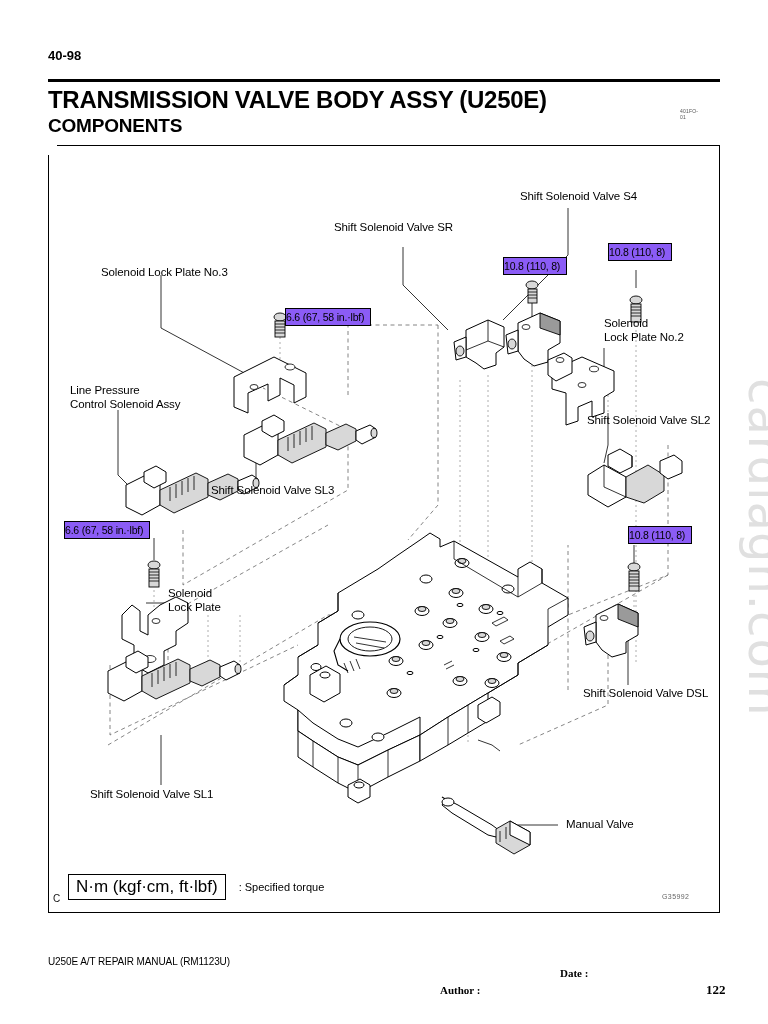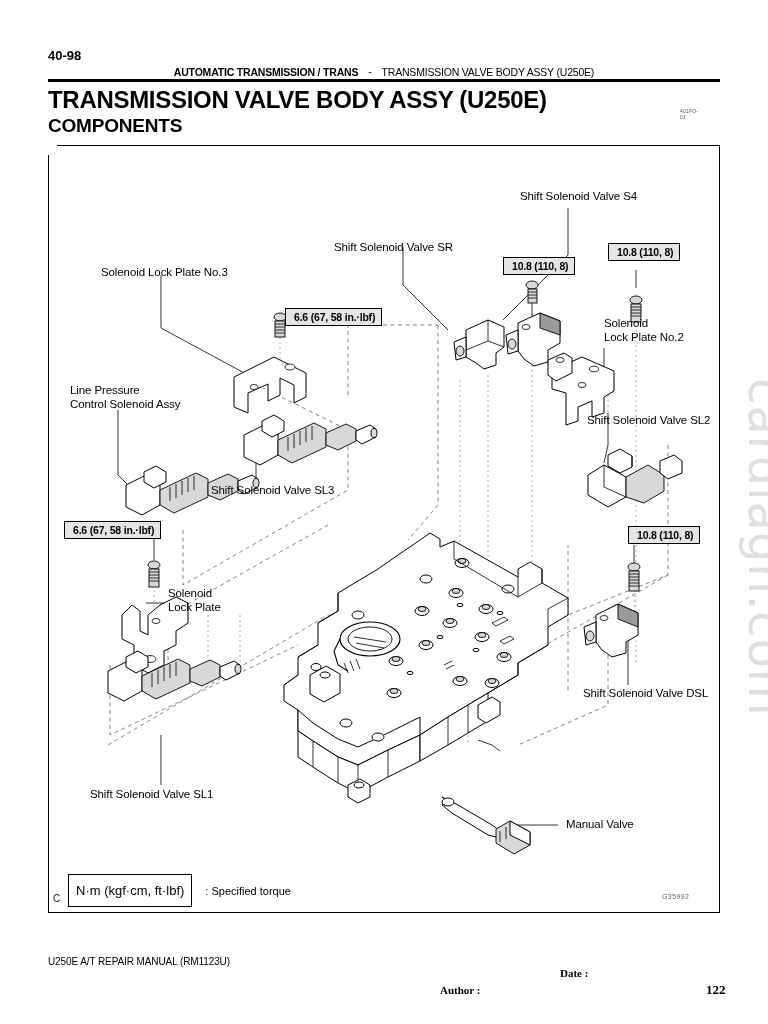--- a/index.html
+++ b/index.html
@@ -149,42 +149,42 @@
     font-size: 11.5px;
     line-height: 14px;
     white-space: pre;
     letter-spacing: -0.1px;
   }
 
   
   .torque {
     position: absolute;
     border: 1.4px solid #000;
-    background: #e5e5e5;
+    background: #8b5cf6;
     font-size: 10.5px;
-    font-weight: bold;
-    padding: 2px 6px 2px 8px;
+    font-weight: normal;
+    padding: 2px 6px 2px 0;
     white-space: nowrap;
     letter-spacing: -0.2px;
     line-height: 12px;
   }
 
   
   .legend {
     position: absolute;
     left: 68px;
     top: 874px;
     display: flex;
     align-items: center;
     font-size: 12px;
   }
   .legend-box {
     border: 1.4px solid #000;
-    padding: 8px 7px;
-    font-size: 13px;
+    padding: 2px 7px;
+    font-size: 17px;
     white-space: nowrap;
   }
   .legend-text {
     margin-left: 13px;
     font-size: 11px;
     white-space: nowrap;
   }
 
   
   .footer-manual {
@@ -235,23 +235,20 @@
   .fillg{ fill:#d8d8d8; stroke:#000; stroke-width:0.9; }
   .filld{ fill:#9a9a9a; stroke:#000; stroke-width:0.9; }
 </style>
 </head>
 <body>
 
 <div class="page">
 
   <div class="page-number">40-98</div>
 
-  <div class="header-row">
-    <span class="header-left">AUTOMATIC TRANSMISSION / TRANS</span><span class="header-sep">-</span><span class="header-right">TRANSMISSION VALVE BODY ASSY (U250E)</span>
-  </div>
   <div class="header-rule"></div>
 
   <div class="title">TRANSMISSION VALVE BODY ASSY (U250E)</div>
   <div class="subtitle">COMPONENTS</div>
   <div class="fig-code">401FO-01</div>
 
   <div class="frame"></div>
   <div class="frame-gap"></div>
 
   <svg class="art" viewBox="0 0 672 768">
@@ -521,21 +518,21 @@
       <path class="fillw" d="M398 654 L410 660 L444 680 L452 686 L448 692 L440 690 L404 668 L394 660 Z"></path>
       <ellipse cx="400" cy="657" rx="6" ry="4" class="fillw"></ellipse>
       <path class="fillg" d="M448 684 L462 676 L482 687 L482 700 L466 709 L448 698 Z"></path>
       <path class="fillw" d="M462 676 L482 687 L482 700 L462 690 Z"></path>
       <path class="lnT" d="M452 686 L452 697 M458 682 L458 694"></path>
     </g>
 
   </svg>
 
   <div class="label" style="left:520px; top:189px;">Shift Solenoid Valve S4</div>
-  <div class="label" style="left:334px; top:240px;">Shift Solenoid Valve SR</div>
+  <div class="label" style="left:334px; top:220px;">Shift Solenoid Valve SR</div>
   <div class="label" style="left:101px; top:265px;">Solenoid Lock Plate No.3</div>
   <div class="label" style="left:604px; top:316px;">Solenoid
 Lock Plate No.2</div>
   <div class="label" style="left:70px;  top:383px;">Line Pressure
 Control Solenoid Assy</div>
   <div class="label" style="left:211px; top:483px;">Shift Solenoid Valve SL3</div>
   <div class="label" style="left:555px; top:413px;margin-left:32px;">Shift Solenoid Valve SL2</div>
   <div class="label" style="left:168px; top:586px;">Solenoid
 Lock Plate</div>
   <div class="label" style="left:545px; top:686px;margin-left:38px;">Shift Solenoid Valve DSL</div>

